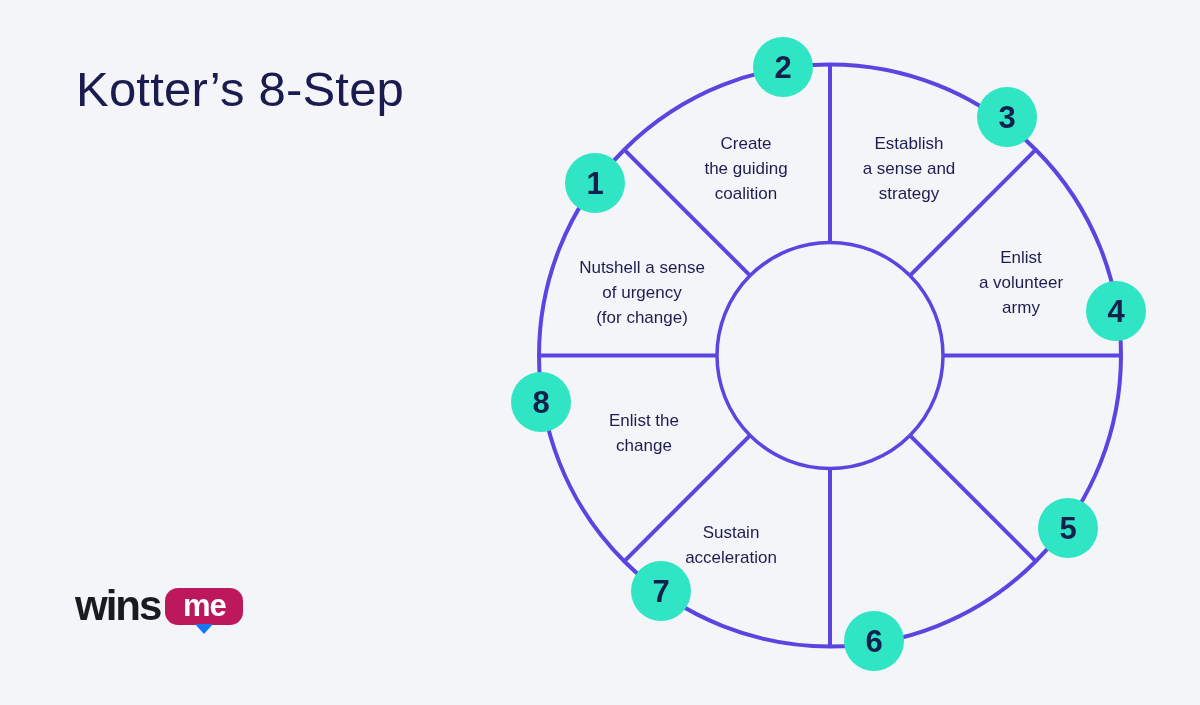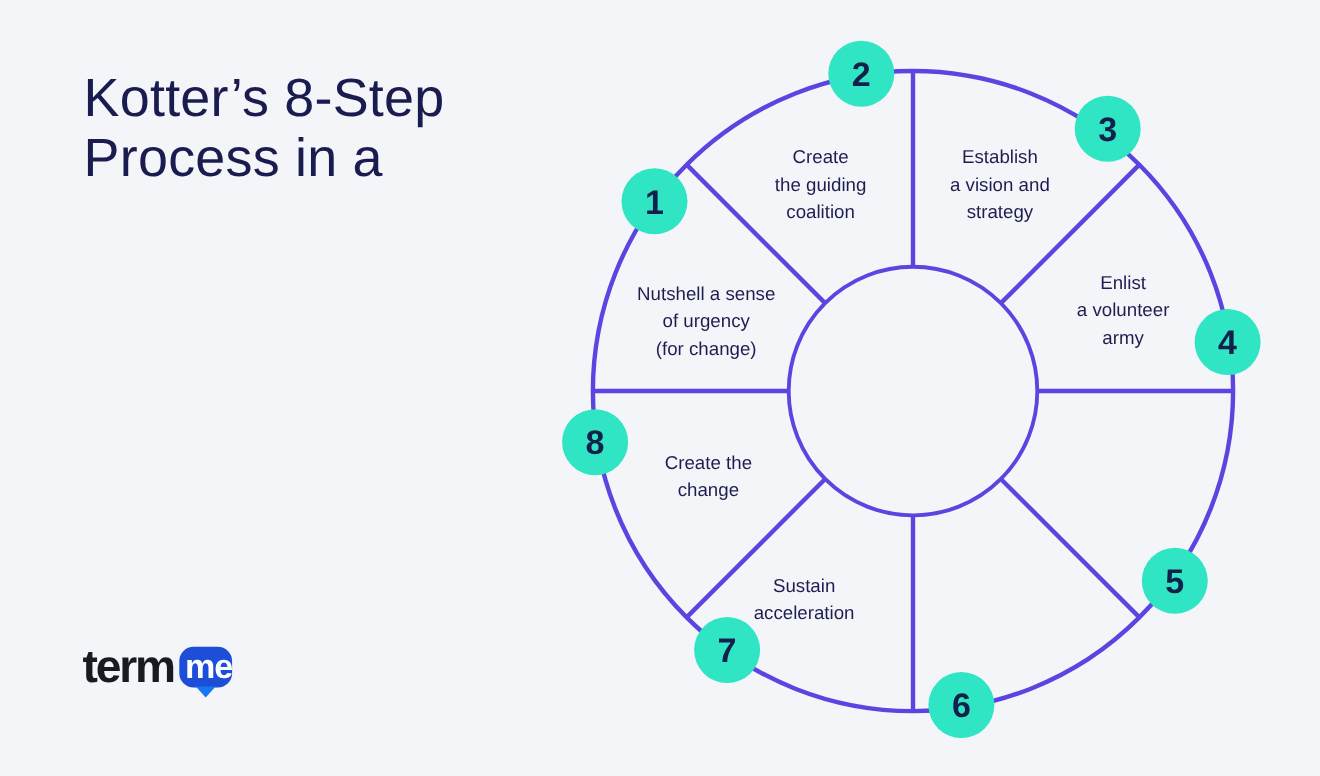--- a/index.html
+++ b/index.html
@@ -61,27 +61,27 @@
   .logo .walk {
     font-size: 42px;
     line-height: 42px;
     font-weight: 700;
     letter-spacing: -2px;
     color: #1A1A22;
   }
   .logo .bubble {
     position: relative;
     margin-left: 5px;
-    width: 48px;
+    width: 78px;
     height: 37px;
-    background: #1d4ed8;
+    background: #be185d;
     border-radius: 13px;
     display: flex;
     align-items: center;
-    justify-content: flex-end;
+    justify-content: center;
     color: #FFFFFF;
     font-size: 31px;
     font-weight: 700;
     letter-spacing: -1px;
   }
   .logo .bubble::after {
     content: "";
     position: absolute;
     left: 50%;
     bottom: -9px;
@@ -92,21 +92,20 @@
     border-top: 10px solid #1777F2;
   }
 </style>
 </head>
 <body>
 
 <div class="canvas">
 
   <h1 class="title">
     <span>Kotter’s 8-Step</span>
-    <span>Process in a</span>
   </h1>
 
   <svg class="wheel" width="1200" height="705" viewBox="0 0 1200 705">
 
     <circle cx="830" cy="355.5" r="291" fill="none" stroke="#5B45E0" stroke-width="4"></circle>
 
     <circle cx="830" cy="355.5" r="113" fill="none" stroke="#5B45E0" stroke-width="3.5"></circle>
 
     <g stroke="#5B45E0" stroke-width="4">
       <line x1="943" y1="355.5" x2="1121" y2="355.5"></line>
@@ -160,37 +159,37 @@
     <span>of urgency</span>
     <span>(for change)</span>
   </div>
   <div class="seg-label" style="left:746px; top:168px;">
     <span>Create</span>
     <span>the guiding</span>
     <span>coalition</span>
   </div>
   <div class="seg-label" style="left:909px; top:168px;">
     <span>Establish</span>
-    <span>a vision and</span>
+    <span>a sense and</span>
     <span>strategy</span>
   </div>
   <div class="seg-label" style="left:1021px; top:282px;">
     <span>Enlist</span>
     <span>a volunteer</span>
     <span>army</span>
   </div>
   <div class="seg-label" style="left:731px; top:545px;">
     <span>Sustain</span>
     <span>acceleration</span>
   </div>
   <div class="seg-label" style="left:644px; top:433px;">
-    <span>Create the</span>
+    <span>Enlist the</span>
     <span>change</span>
   </div>
 
   <div class="logo">
-    <span class="walk">term</span>
+    <span class="walk">wins</span>
     <span class="bubble">
       <span>me</span>
     </span>
   </div>
 
 </div>
 
 </body></html>

